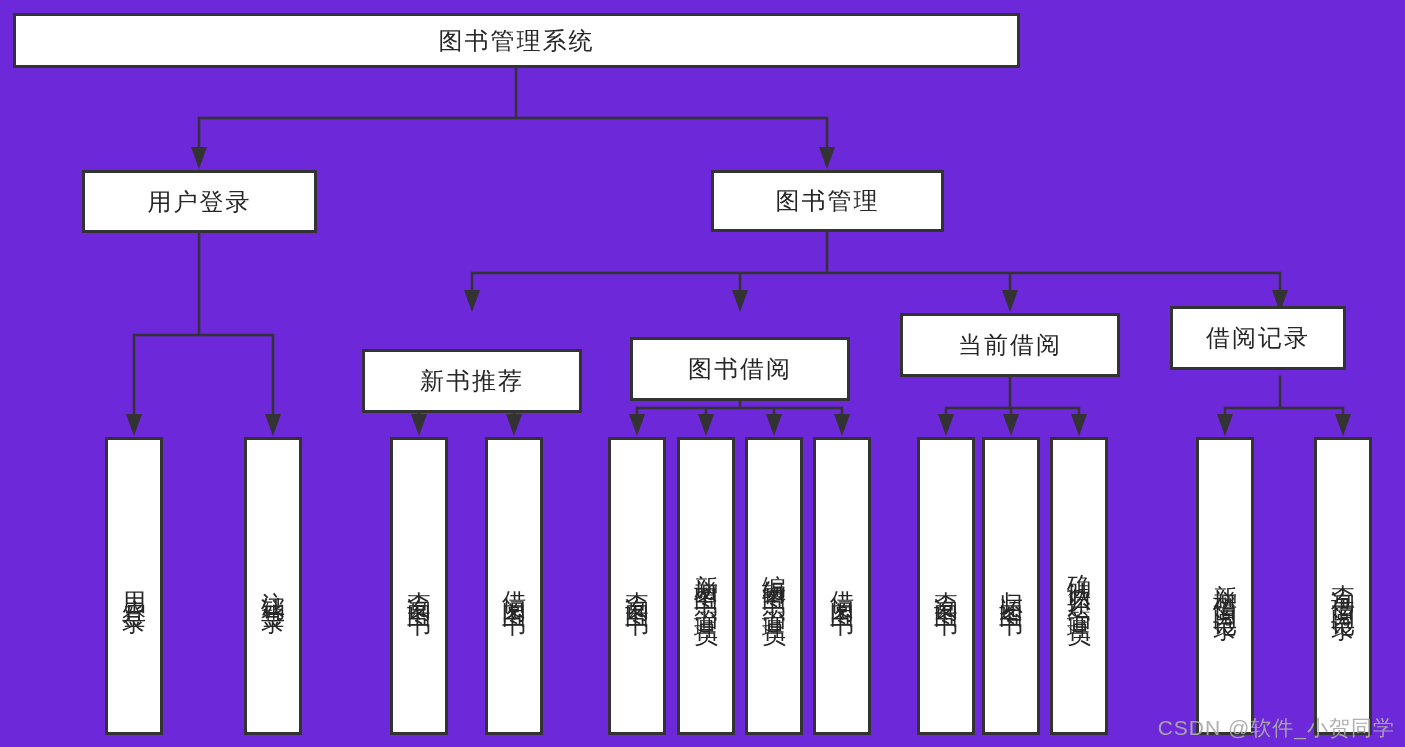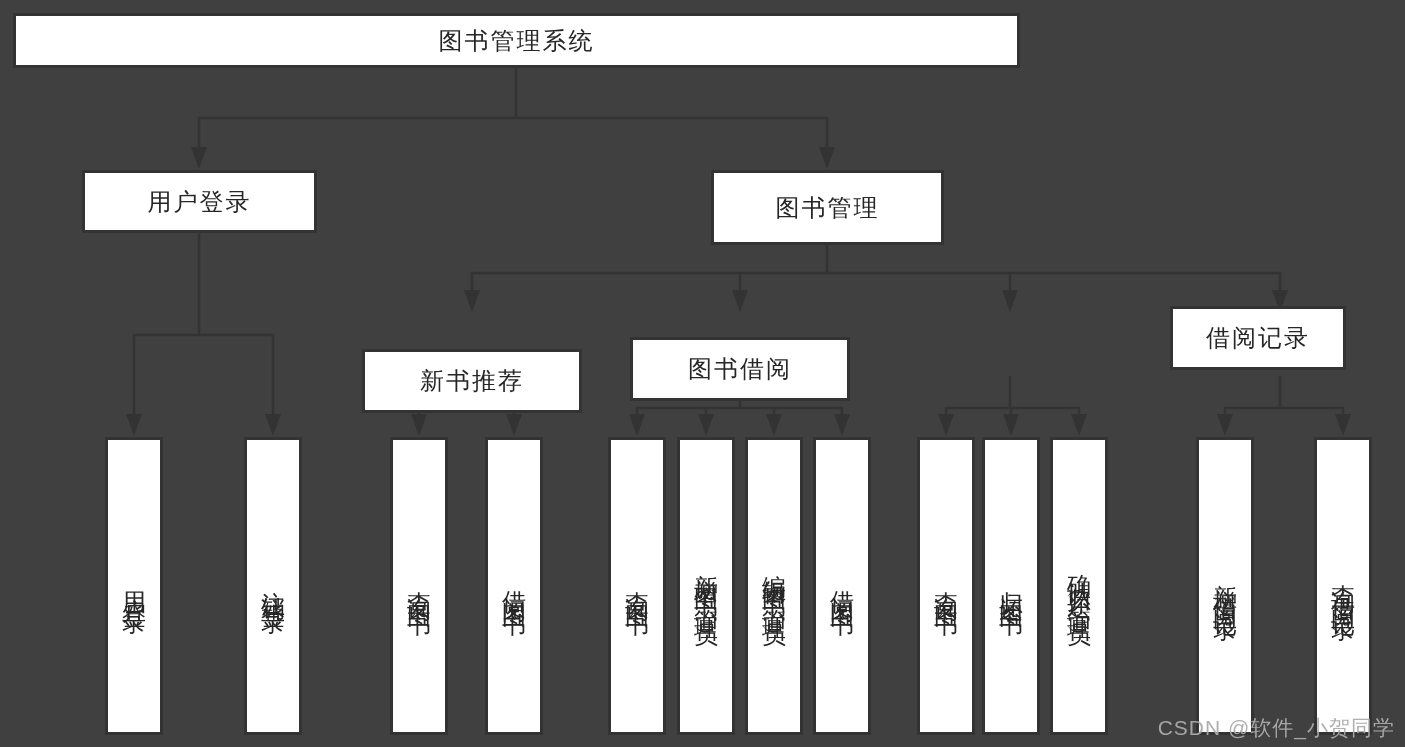--- a/index.html
+++ b/index.html
@@ -1,21 +1,21 @@
 <!DOCTYPE html>
 <html lang="zh"><head>
 <meta charset="utf-8">
 <title>diagram</title>
 <style>
   html, body { margin: 0; padding: 0; background: #ffffff; }
   .stage {
     position: relative;
     width: 1405px;
     height: 747px;
-    background: #404040;
+    background: #6d28d9;
     font-family: "Liberation Sans", "DejaVu Sans", sans-serif;
     overflow: hidden;
   }
   .connector-layer {
     position: absolute;
     left: 0; top: 0;
     width: 1405px; height: 747px;
     pointer-events: none;
   }
   .node {
@@ -96,24 +96,25 @@
       <polygon points="1003,414 1019,414 1011,436"></polygon>
       <polygon points="1071,414 1087,414 1079,436"></polygon>
       <polygon points="1217,414 1233,414 1225,436"></polygon>
       <polygon points="1335,414 1351,414 1343,436"></polygon>
     </g>
   </svg>
 
   <div class="node hbox" style="left:13px; top:13px; width:1007px; height:55px;">图书管理系统</div>
 
   <div class="node hbox" style="left:82px; top:170px; width:235px; height:63px;">用户登录</div>
-  <div class="node hbox" style="left:711px; top:170px; width:233px; height:75px;">图书管理</div>
+  <div class="node hbox" style="left:711px; top:170px; width:233px; height:62px;">图书管理</div>
 
   <div class="node hbox" style="left:362px; top:313px; width:220px; height:64px;margin-top:36px;">新书推荐</div>
   <div class="node hbox" style="left:630px; top:313px; width:220px; height:64px;margin-top:24px;">图书借阅</div>
+  <div class="node hbox" style="left:900px; top:313px; width:220px; height:64px;">当前借阅</div>
   <div class="node hbox" style="left:1170px; top:306px; width:176px; height:64px;">借阅记录</div>
 
   <div class="node vbox" style="left:105px; top:437px; width:58px; height:298px;">用户登录</div>
   <div class="node vbox" style="left:244px; top:437px; width:58px; height:298px;">注销登录</div>
 
   <div class="node vbox" style="left:390px; top:437px; width:58px; height:298px;">查询图书</div>
   <div class="node vbox" style="left:485px; top:437px; width:58px; height:298px;">借阅图书</div>
 
   <div class="node vbox" style="left:608px; top:437px; width:58px; height:298px;">查询图书</div>
   <div class="node vbox" style="left:677px; top:437px; width:58px; height:298px;">新增图书（管理员）</div>

